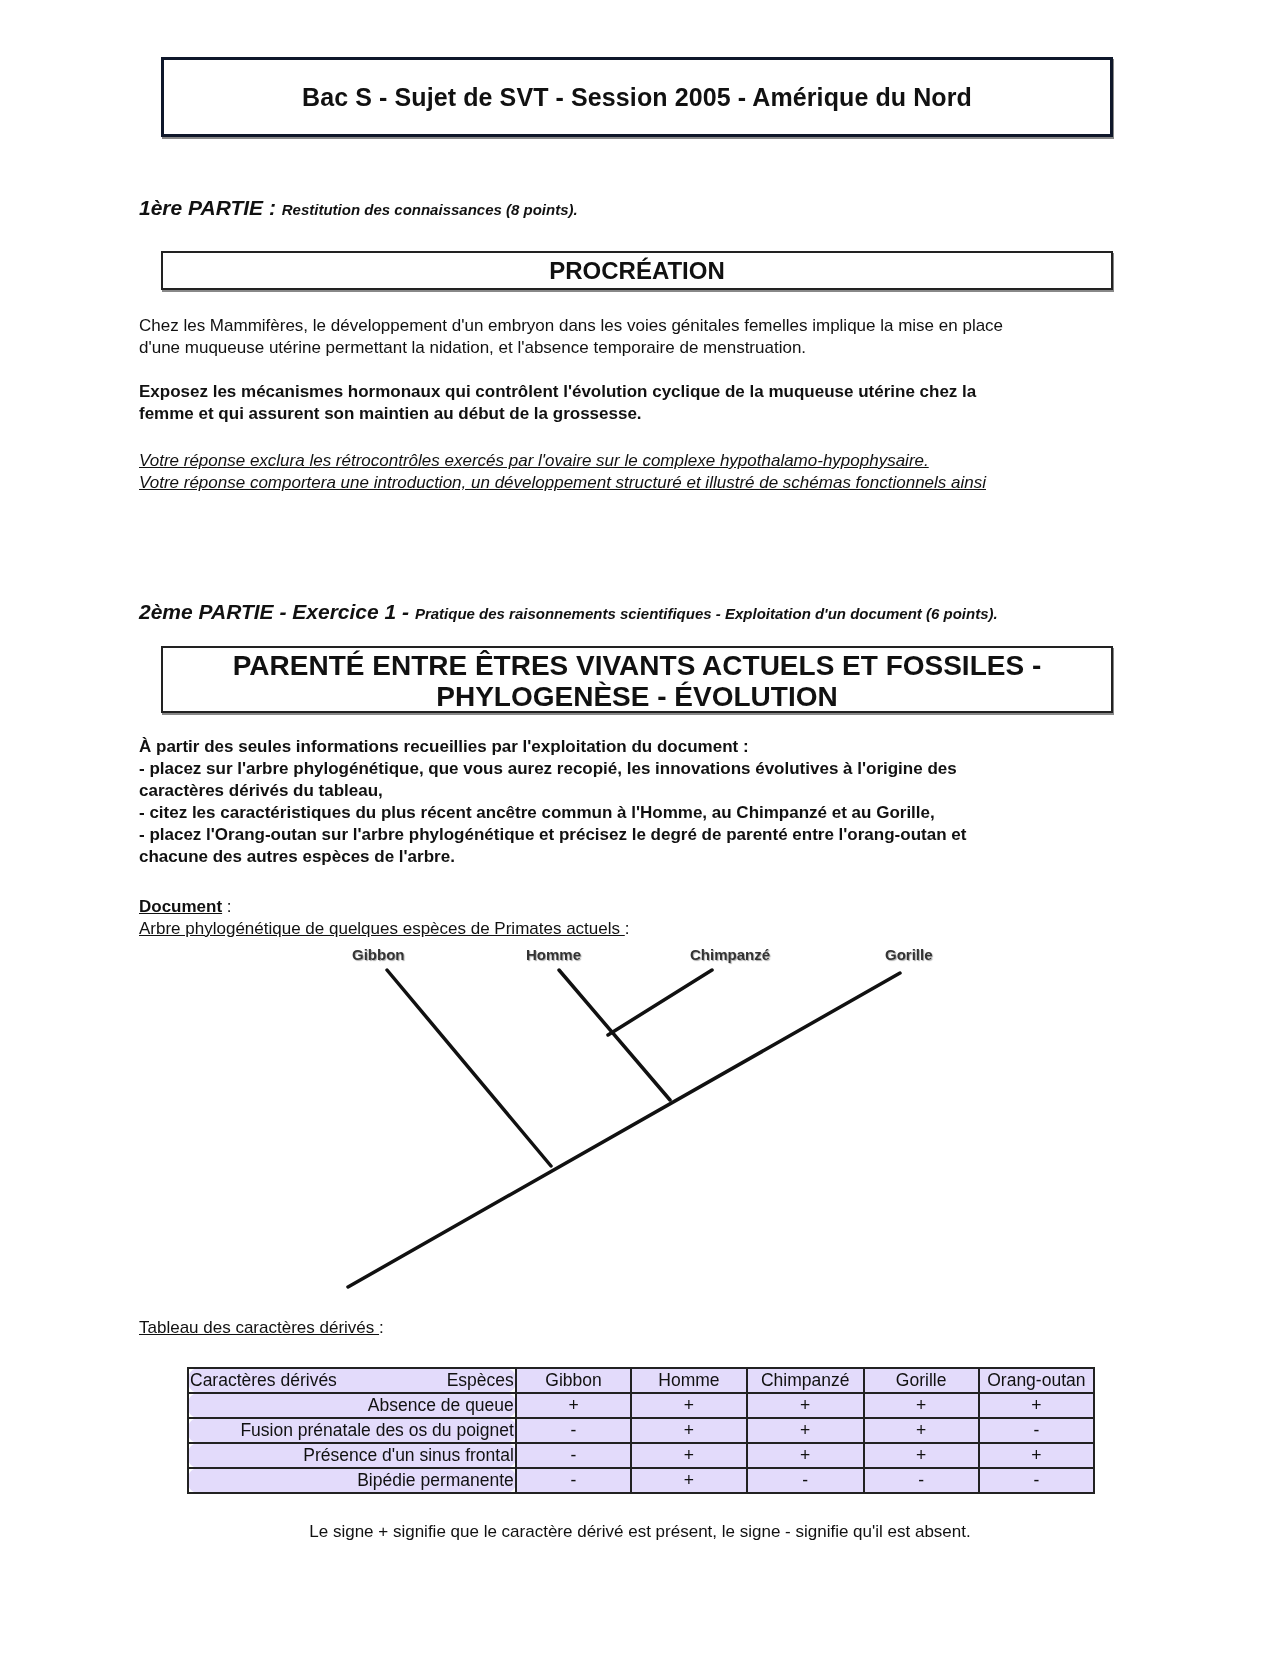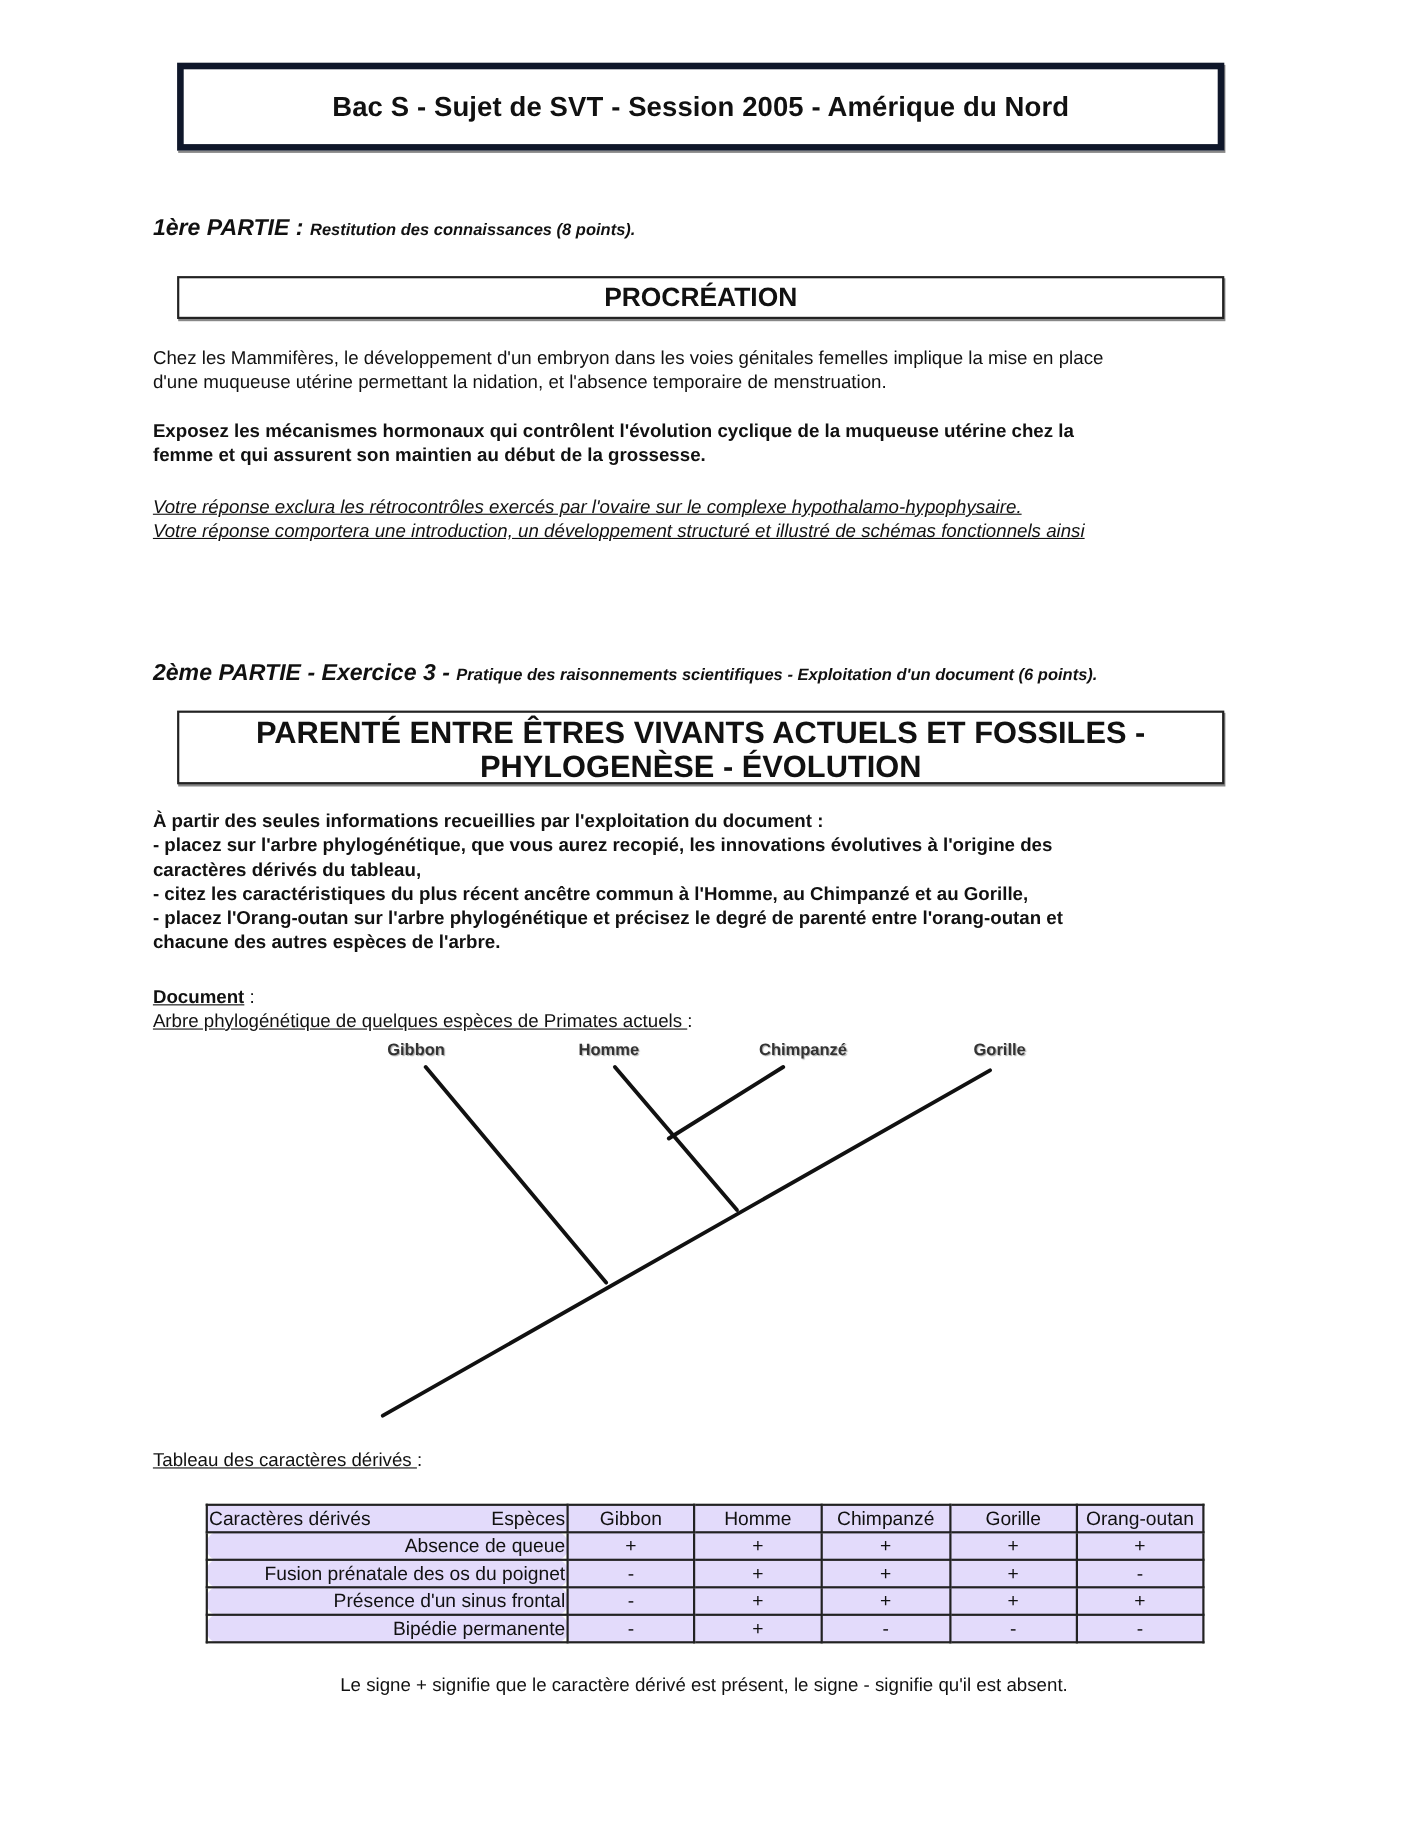--- a/index.html
+++ b/index.html
@@ -1,19 +1,19 @@
 <!DOCTYPE html>
 <html><head>
   <meta charset="utf-8">
   <style>
     html, body { margin:0; padding:0; background:#ffffff; }
     body { width:1280px; height:1656px; position:relative; overflow:hidden;
       font-family:"Liberation Sans", sans-serif; color:#111; }
     .abs { position:absolute; }
-    .title-box { left:161px; top:57px; width:952px; height:80px; border:6px solid #0f172a;
+    .title-box { left:161px; top:57px; width:952px; height:80px; border:3px solid #0f172a;
       box-shadow:1px 2px 0 #888; display:flex; align-items:center; justify-content:center; box-sizing:border-box; }
     .title-box span { font-weight:bold; font-size:25px; letter-spacing:0.1px; }
     .part-heading { font-weight:bold; font-style:italic; font-size:21px; }
     .part-heading .sub { font-size:15px; }
     .topic-box { border:2px solid #222; box-shadow:1px 2px 0 #888; box-sizing:border-box;
       text-align:center; font-weight:bold; }
     .p { font-size:17px; line-height:22px; }
     .bold { font-weight:bold; }
     .ital { font-style:italic; }
     .u { text-decoration:underline; }
@@ -46,21 +46,21 @@
 <div class="abs p bold" style="left:139px; top:381px; width:1000px;">
   <div>Exposez les mécanismes hormonaux qui contrôlent l'évolution cyclique de la muqueuse utérine chez la</div>
   <div>femme et qui assurent son maintien au début de la grossesse.</div>
 </div>
 <div class="abs p ital" style="left:139px; top:450px; width:1000px;text-decoration:underline;">
   <div>Votre réponse exclura les rétrocontrôles exercés par l'ovaire sur le complexe hypothalamo-hypophysaire.</div>
   <div>Votre réponse comportera une introduction, un développement structuré et illustré de schémas fonctionnels ainsi</div>
 </div>
 
 <div class="abs part-heading" style="left:139px; top:600px;">
-  <span>2ème PARTIE - Exercice 3 - </span><span class="sub">Pratique des raisonnements scientifiques - Exploitation d'un document (6 points).</span>
+  <span>2ème PARTIE - Exercice 1 - </span><span class="sub">Pratique des raisonnements scientifiques - Exploitation d'un document (6 points).</span>
 </div>
 
 <div class="abs topic-box" style="left:161px; top:646px; width:952px; height:67px; font-size:28px; line-height:31px; padding-top:2px;">
   <div>PARENTÉ ENTRE ÊTRES VIVANTS ACTUELS ET FOSSILES -</div>
   <div>PHYLOGENÈSE - ÉVOLUTION</div>
 </div>
 
 <div class="abs p bold" style="left:139px; top:736px; width:1000px;">
   <div>À partir des seules informations recueillies par l'exploitation du document :</div>
   <div>- placez sur l'arbre phylogénétique, que vous aurez recopié, les innovations évolutives à l'origine des</div>
@@ -91,21 +91,21 @@
   </g>
 </svg>
 
 <div class="abs p" style="left:139px; top:1317px;">
   <span class="u">Tableau des caractères dérivés </span><span>:</span>
 </div>
 
 <table class="abs chars" style="left:187px; top:1367px; width:908px;">
   <tbody>
       <tr>
-    <td style="width:332px;">
+    <td style="width:332px;border-radius:11px;">
       <div class="hdr-left">
         <span>Caractères dérivés</span>
         <span>Espèces</span>
       </div>
     </td>
     <td class="val">Gibbon</td>
     <td class="val">Homme</td>
     <td class="val">Chimpanzé</td>
     <td class="val">Gorille</td>
     <td class="val">Orang-outan</td>

